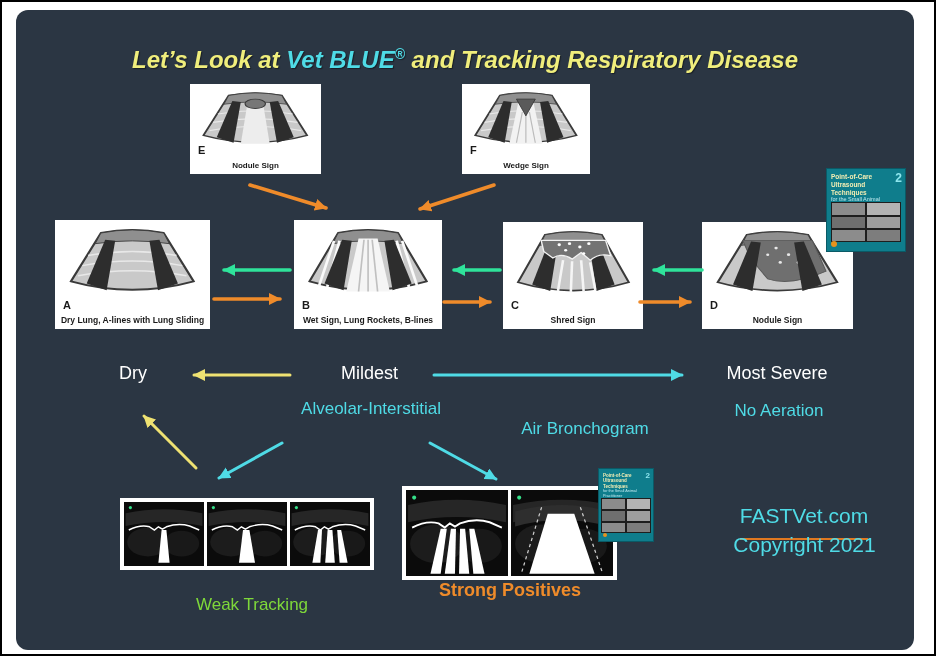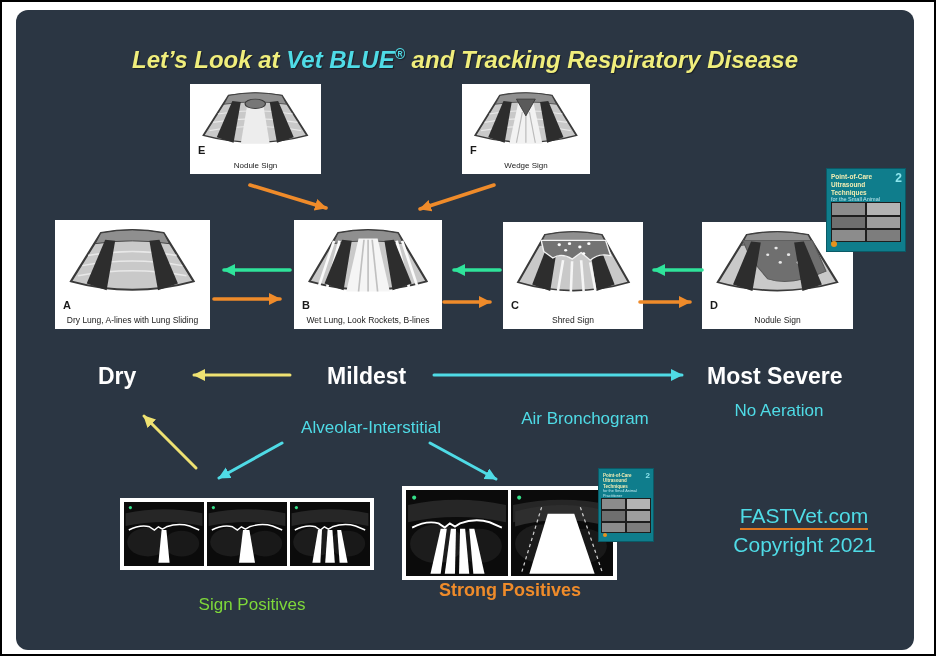--- a/index.html
+++ b/index.html
@@ -11,32 +11,32 @@
 
   .title{position:absolute;left:0;right:0;top:20px;text-align:center;font-size:24px;font-style:italic;font-weight:bold;
          text-shadow:1px 1px 1px rgba(0,0,0,.45);white-space:nowrap;}
   .t-yellow{color:var(--title-yellow);}
   .t-cyan{color:var(--cyan);}
   .title sup{font-size:58%;}
 
   .signbox{position:absolute;background:#fff;}
   .signbox svg.fan{position:absolute;left:4%;top:4%;width:92%;height:66%;}
   .signbox .letter{position:absolute;left:8px;bottom:18px;font-size:11px;font-weight:bold;color:#1a1a1a;}
-  .signbox .caption{position:absolute;left:0;right:0;bottom:4px;text-align:center;font-weight:normal;color:#1a1a1a;font-size:8.5px;}
+  .signbox .caption{position:absolute;left:0;right:0;bottom:4px;text-align:center;font-weight:bold;color:#1a1a1a;font-size:8.5px;}
   .signbox.small .caption{font-size:8px;}
 
   svg.arrow{position:absolute;overflow:visible;}
   .arrow line{stroke:currentColor;stroke-width:3.6;stroke-linecap:round;}
   .arrow.thin line{stroke-width:3;}
   .c-green{color:var(--green-arrow);} .c-orange{color:var(--orange);}
   .c-yellow{color:var(--yellow-arrow);} .c-cyan{color:var(--cyan);}
   .f-green{fill:var(--green-arrow);} .f-orange{fill:var(--orange);}
   .f-yellow{fill:var(--yellow-arrow);} .f-cyan{fill:var(--cyan);}
 
-  .sev{position:absolute;font-size:23px;font-weight:bold;color:#fff;}
+  .sev{position:absolute;font-size:18px;font-weight:normal;color:#fff;text-align:center;}
   .stage{position:absolute;font-size:17px;color:var(--cyan);text-align:center;line-height:21px;}
 
   .strip{position:absolute;background:#fff;display:flex;gap:3px;padding:4px;box-sizing:border-box;}
   .strip svg{flex:1;height:100%;}
 
   .outcome{position:absolute;text-align:center;font-size:17px;}
   .outcome.weak{color:var(--weak-green);}
   .outcome.strong{color:var(--orange);font-weight:bold;font-size:18px;}
 
   .book{position:absolute;background:#0f7d8c;border:1px solid #0a5a66;box-sizing:border-box;padding:4px;z-index:5;}
@@ -47,21 +47,21 @@
   .book-grid i{background:#8c8c8c;outline:1px solid #1e1e1e;}
   .book-grid i:nth-child(2){background:#b3b3b3;} .book-grid i:nth-child(3){background:#6f6f6f;}
   .book-grid i:nth-child(4){background:#9e9e9e;} .book-grid i:nth-child(6){background:#7d7d7d;}
   .book-dot{position:absolute;left:4px;bottom:4px;border-radius:50%;background:#e8921e;}
   .book-lg .book-title{font-size:6.5px;} .book-lg .bt-sub{font-size:5.5px;}
   .book-lg .book-badge{font-size:12px;} .book-lg .book-dot{width:6px;height:6px;}
   .book-sm .book-title{font-size:4.5px;} .book-sm .bt-sub{font-size:3.8px;}
   .book-sm .book-badge{font-size:8px;} .book-sm .book-dot{width:4px;height:4px;}
 
   .footer-site{position:absolute;left:712px;top:502px;width:180px;text-align:center;font-size:21px;color:var(--cyan);}
-  .footer-site span{border-bottom:2.5px solid var(--link-underline);padding-bottom:1px;}
+  .footer-site span{border-bottom:2.5px solid var(--link-underline);padding-bottom:11px;}
   .footer-copy{position:absolute;left:705px;top:531px;width:195px;text-align:center;font-size:21px;color:var(--cyan);}
 </style>
 </head>
 <body>
 
 <div class="page">
   <div class="slide">
 
     <svg width="0" height="0" style="position:absolute">
       <defs>
@@ -150,21 +150,21 @@
         <polygon points="43,13 57,13 66,60 34,60" fill="#f5f5f5"></polygon>
         <g stroke="#c0c0c0" stroke-width="1.2">
           <line x1="47" y1="14" x2="43" y2="60"></line>
           <line x1="50" y1="14" x2="50" y2="60"></line>
           <line x1="53" y1="14" x2="57" y2="60"></line>
         </g>
         <polygon points="31,14 38,15 32,59 18,53" fill="#2d2d2d"></polygon>
         <polygon points="62,15 69,14 82,53 68,59" fill="#2d2d2d"></polygon>
       </svg>
     <span class="letter">B</span>
-    <div class="caption">Wet Lung, Look Rockets, B-lines</div>
+    <div class="caption">Wet Sign, Lung Rockets, B-lines</div>
   </div>
   <div class="signbox" style="left:501px;top:220px;width:140px;height:107px">
     <svg class="fan" viewBox="0 0 100 64" preserveAspectRatio="none">
         <path d="M28,8 Q50,2.5 72,8 L93,51 Q50,66 7,51 Z" fill="#c9c9c9" stroke="#3a3a3a" stroke-width="1.6"></path>
         <path d="M28,8 Q50,2.5 72,8 L76,17.5 Q50,12.5 24,17.5 Z" fill="#8f8f8f" stroke="#3a3a3a" stroke-width="0.7"></path>
         <polygon points="31,14 38,15 32,59 18,53" fill="#2d2d2d"></polygon>
         <polygon points="62,15 69,14 82,53 68,59" fill="#2d2d2d"></polygon>
         <path d="M25,13 L75,13 L79,27 Q70,24 63,31 L56,24 L49,30 Q41,24 34,29 L27,23 Z" fill="#737373" stroke="#f2f2f2" stroke-width="1.1"></path>
         <g fill="#fff">
           <circle cx="39" cy="17" r="1.3"></circle>
@@ -232,24 +232,24 @@
   <div class="sev" style="left:96px;top:361px;width:70px">Dry</div>
   <svg class="arrow thin c-yellow" style="left:178px;top:364px" width="112" height="18">
       <line x1="110" y1="9" x2="14" y2="9" marker-end="url(#mY)"></line>
     </svg>
   <div class="sev" style="left:325px;top:361px;width:85px">Mildest</div>
   <svg class="arrow thin c-cyan" style="left:430px;top:364px" width="262" height="18">
       <line x1="2" y1="9" x2="250" y2="9" marker-end="url(#mC)"></line>
     </svg>
   <div class="sev" style="left:705px;top:361px;width:140px">Most Severe</div>
 
-  <div class="stage" style="left:278px;top:415px;width:182px">
+  <div class="stage" style="left:278px;top:396px;width:182px">
     <div>Alveolar-Interstitial</div>
   </div>
-  <div class="stage" style="left:498px;top:406px;width:170px">Air Bronchogram</div>
+  <div class="stage" style="left:498px;top:416px;width:170px">Air Bronchogram</div>
   <div class="stage" style="left:706px;top:398px;width:142px">
     <div>No Aeration</div>
   </div>
 
   <svg class="arrow thin c-yellow" style="left:130px;top:402px" width="72" height="72">
       <line x1="64" y1="64" x2="12" y2="12" marker-end="url(#mY)"></line>
     </svg>
   <svg class="arrow thin c-cyan" style="left:204px;top:434px" width="82" height="52">
       <line x1="76" y1="7" x2="13" y2="42" marker-end="url(#mC)"></line>
     </svg>
@@ -309,21 +309,21 @@
         <path d="M4,20 Q50,8 96,20 L96,34 Q50,22 4,34 Z" fill="#2e2e2e"></path>
         <polygon points="36,22 62,22 82,78 18,78" fill="#fff"></polygon>
         <g stroke="#cfcfcf" stroke-width="1.2" stroke-dasharray="3,3">
           <line x1="30" y1="16" x2="10" y2="78"></line>
           <line x1="68" y1="16" x2="90" y2="78"></line>
         </g>
         <circle cx="8" cy="7" r="2" fill="#35e08a"></circle>
       </svg>
   </div>
 
-  <div class="outcome weak" style="left:170px;top:593px;width:160px">Sign Positives</div>
+  <div class="outcome weak" style="left:170px;top:593px;width:160px">Weak Tracking</div>
   <div class="outcome strong" style="left:408px;top:578px;width:200px">Strong Positives</div>
 
   <div class="book book-lg" style="left:824px;top:166px;width:80px;height:84px">
     <div class="book-badge">2</div>
     <div class="book-title"><span>Point-of-Care Ultrasound Techniques</span><span class="bt-sub">for the Small Animal Practitioner</span></div>
     <div class="book-grid">
         <i></i>
         <i></i>
         <i></i>
         <i></i>

